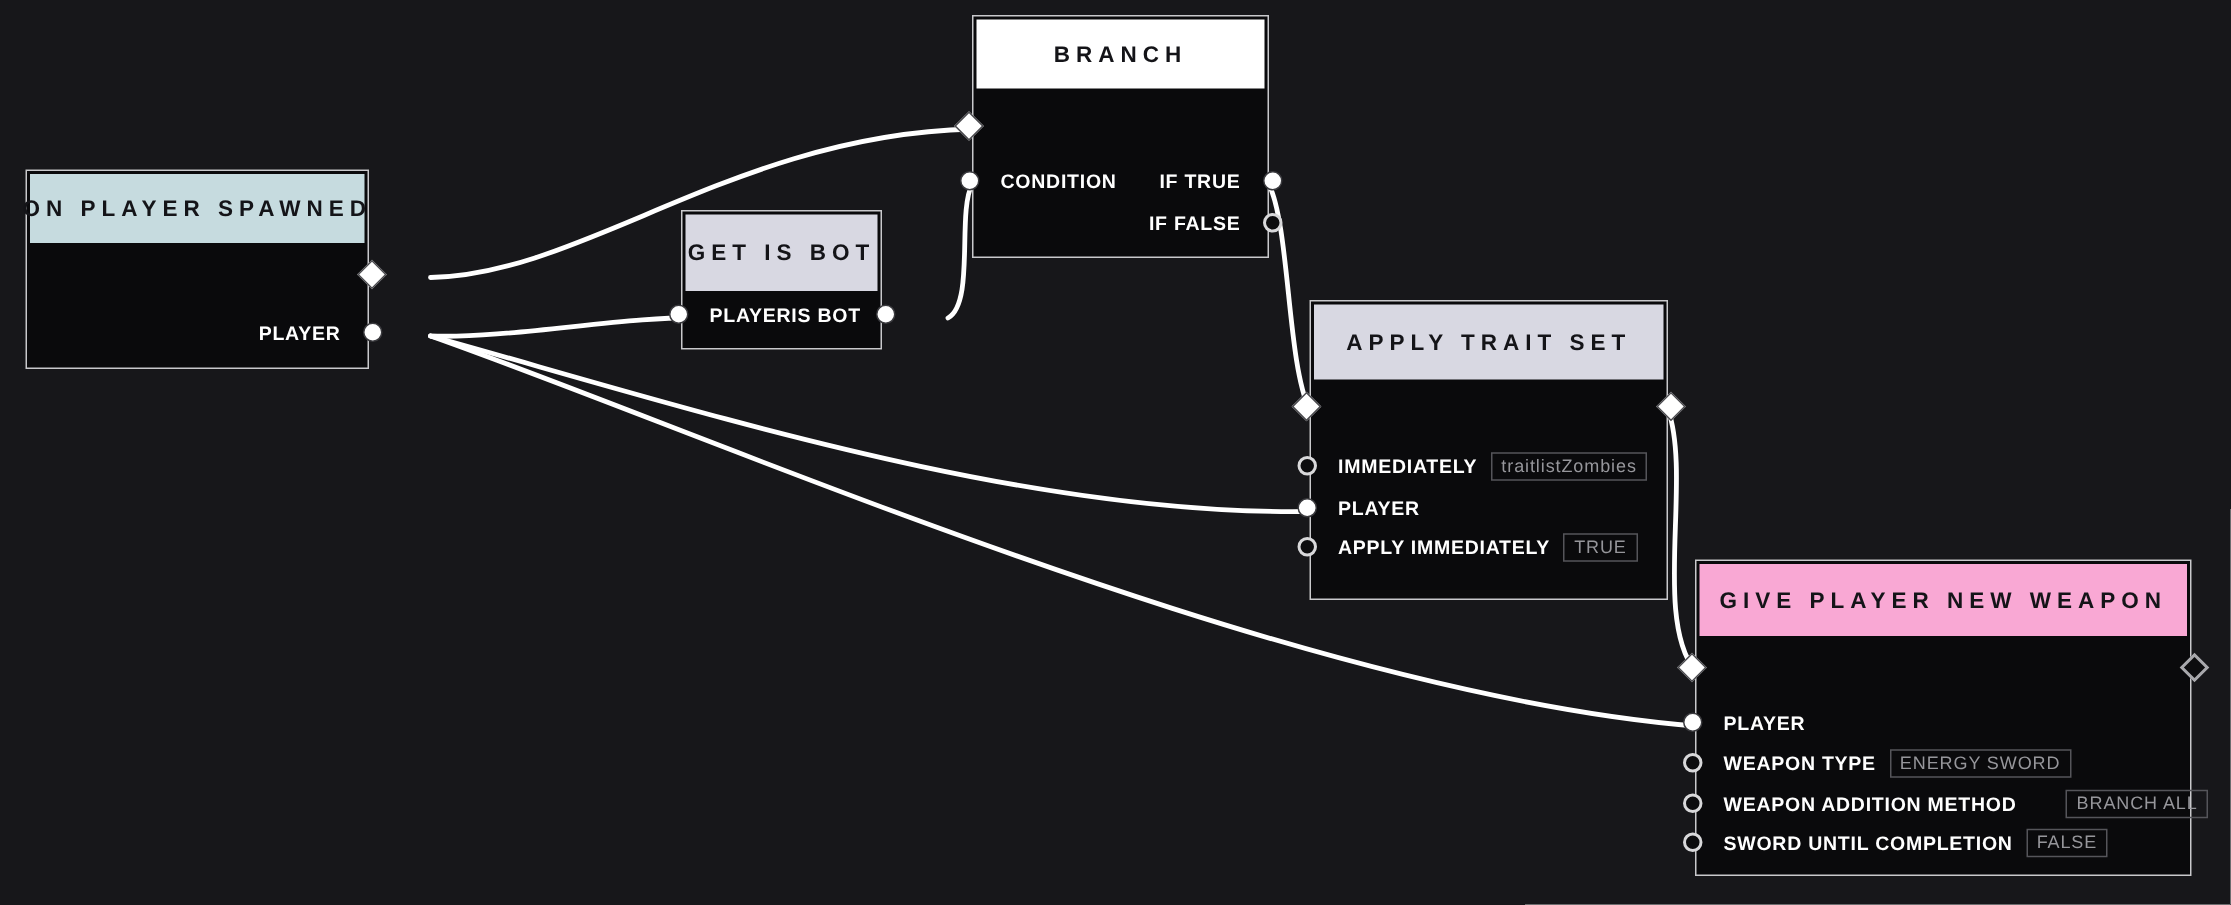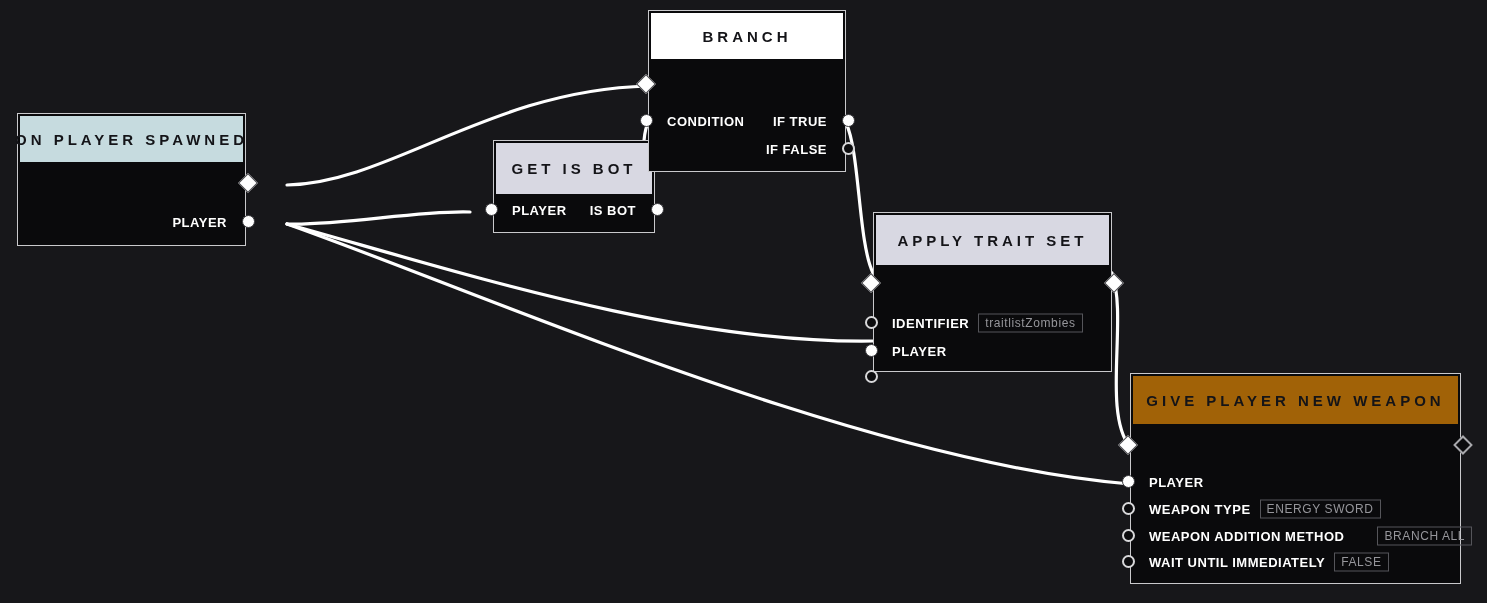--- a/index.html
+++ b/index.html
@@ -84,21 +84,21 @@
     <div class="node-header" style="height: 46px; background: rgb(198, 219, 223);">
       <span class="node-title">ON PLAYER SPAWNED</span>
     </div>
     <div class="row" style="top:108px; justify-content:flex-end;">
       <span class="pin-label">PLAYER</span>
     </div>
     <div class="pin diamond filled" style="top:62px; right:-10px;"></div>
     <div class="pin circle filled" style="top:101px; right:-9.5px;"></div>
   </div>
 
-  <div class="node" style="left:493px; top:140px; width:162px; height:93px;">
+  <div class="node" style="left:454px; top:140px; width:134px; height:93px;">
     <div class="node-header" style="height: 51px; background: rgb(216, 216, 226);">
       <span class="node-title">GET IS BOT</span>
     </div>
     <div class="row" style="top:69px; justify-content:space-between;">
       <span class="pin-label">PLAYER</span>
       <span class="pin-label">IS BOT</span>
     </div>
     <div class="pin circle filled" style="top:62px; left:-9.5px;"></div>
     <div class="pin circle filled" style="top:62px; right:-9.5px;"></div>
   </div>
@@ -113,55 +113,59 @@
     </div>
     <div class="row" style="top:138px; justify-content:flex-end;">
       <span class="pin-label">IF FALSE</span>
     </div>
     <div class="pin diamond filled" style="top:66px; left:-10px;"></div>
     <div class="pin circle filled" style="top:103px; left:-9.5px;"></div>
     <div class="pin circle filled" style="top:103px; right:-9.5px;"></div>
     <div class="pin circle hollow" style="top:131px; right:-9.5px;"></div>
   </div>
 
-  <div class="node" style="left:873px; top:212px; width:239px; height:160px;">
+  <div class="node" style="left:873px; top:200px; width:239px; height:200px;">
     <div class="node-header" style="height: 50px; background: rgb(216, 216, 226);">
       <span class="node-title">APPLY TRAIT SET</span>
     </div>
     <div class="row" style="top:110px;">
-      <span class="pin-label">IDENTIFIER</span>
+      <span class="pin-label">IMMEDIATELY</span>
       <span class="value-box">traitlistZombies</span>
     </div>
     <div class="row" style="top:138px;">
       <span class="pin-label">PLAYER</span>
+    </div>
+    <div class="row" style="top:164px;">
+      <span class="pin-label">APPLY IMMEDIATELY</span>
+      <span class="value-box">TRUE</span>
     </div>
     <div class="pin diamond filled" style="top:63px; left:-10px;"></div>
     <div class="pin diamond filled" style="top:63px; right:-10px;"></div>
     <div class="pin circle hollow" style="top:103px; left:-9.5px;"></div>
     <div class="pin circle filled" style="top:131px; left:-9.5px;"></div>
     <div class="pin circle hollow" style="top:157px; left:-9.5px;"></div>
   </div>
 
   <div class="node" style="left:1130px; top:373px; width:331px; height:211px;">
-    <div class="node-header" style="height: 48px; background: #a16207;">
+    <div class="node-header" style="height: 48px; background: #f9a8d4;">
       <span class="node-title">GIVE PLAYER NEW WEAPON</span>
     </div>
     <div class="row" style="top:108px;">
       <span class="pin-label">PLAYER</span>
     </div>
     <div class="row" style="top:135px;">
       <span class="pin-label">WEAPON TYPE</span>
       <span class="value-box">ENERGY SWORD</span>
     </div>
     <div class="row" style="top:162px;gap:24px;">
       <span class="pin-label">WEAPON ADDITION METHOD</span>
       <span class="value-box">BRANCH ALL</span>
     </div>
     <div class="row" style="top:188px;">
-      <span class="pin-label">WAIT UNTIL IMMEDIATELY</span>
+      <span class="pin-label">SWORD UNTIL COMPLETION</span>
       <span class="value-box">FALSE</span>
     </div>
     <div class="pin diamond filled" style="top:64px; left:-10px;"></div>
     <div class="pin diamond hollow" style="top:64px; right:-10px;"></div>
     <div class="pin circle filled" style="top:101px; left:-9.5px;"></div>
     <div class="pin circle hollow" style="top:128px; left:-9.5px;"></div>
     <div class="pin circle hollow" style="top:155px; left:-9.5px;"></div>
     <div class="pin circle hollow" style="top:181px; left:-9.5px;"></div>
   </div>
 

